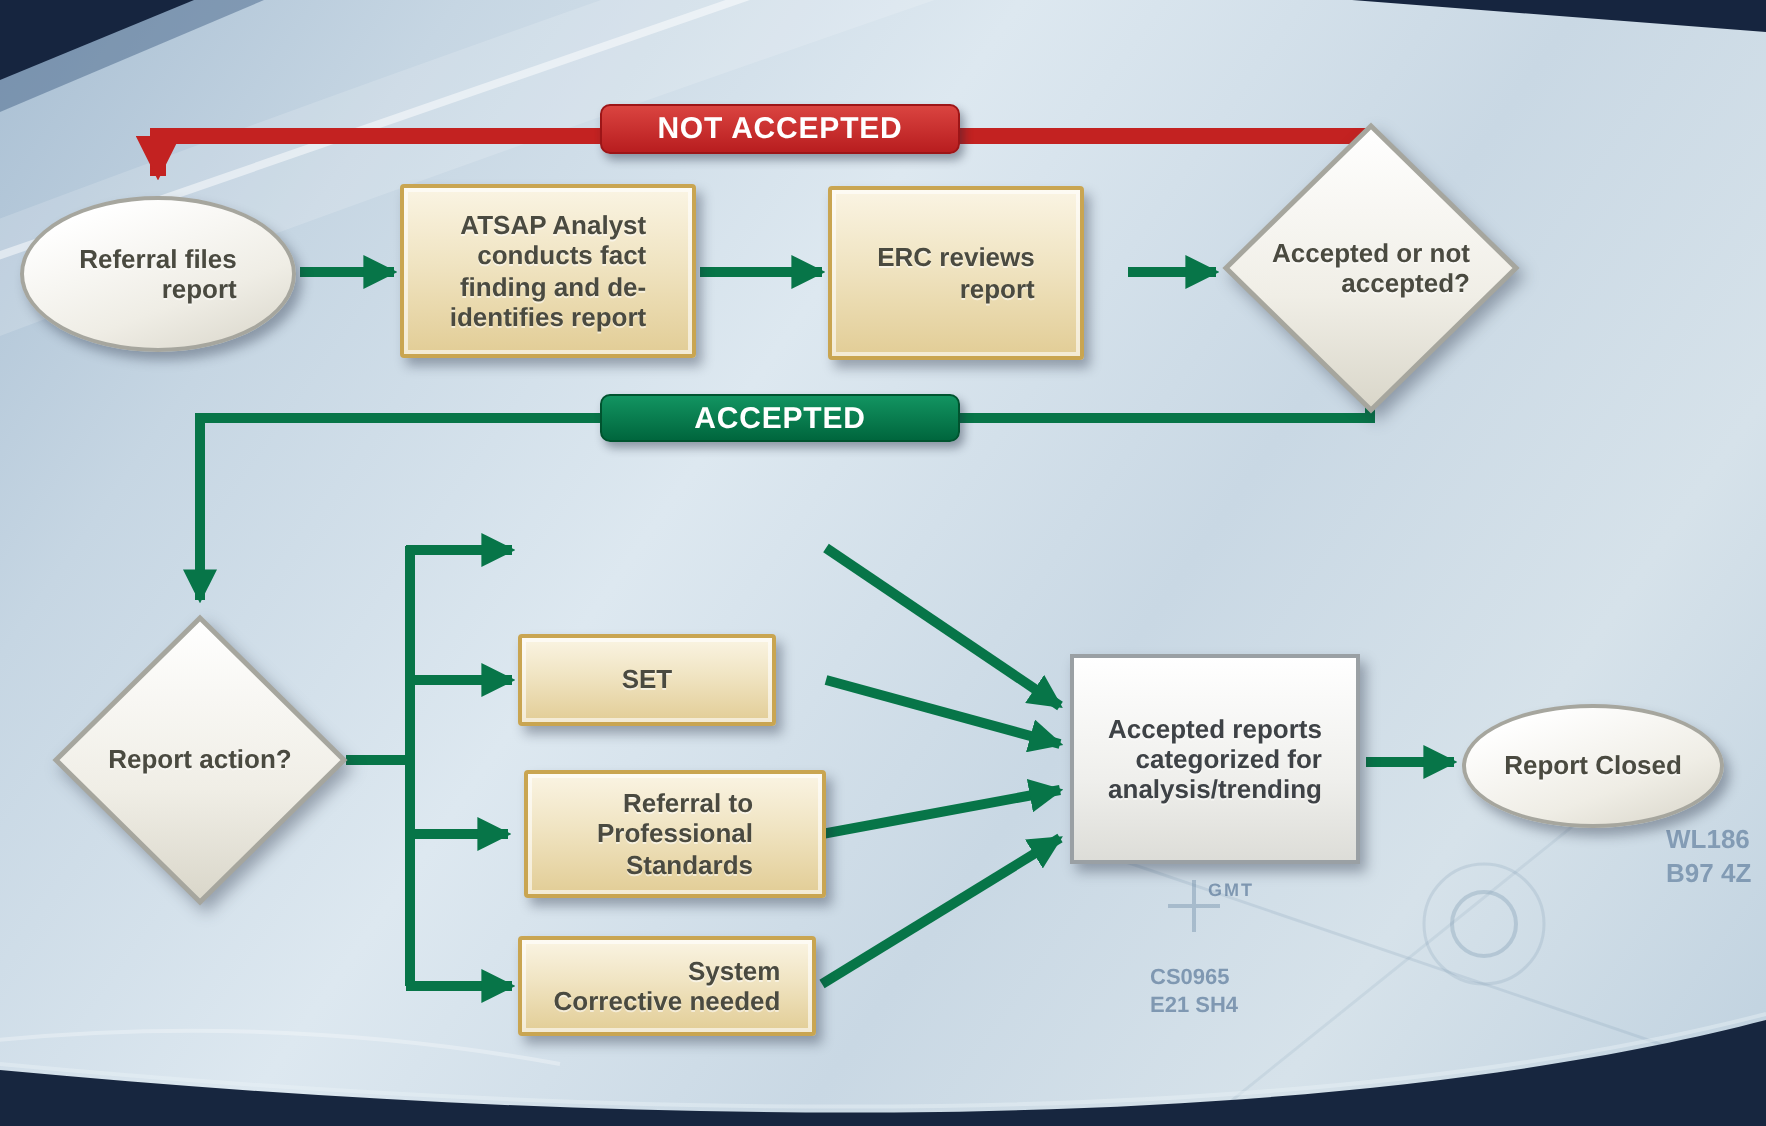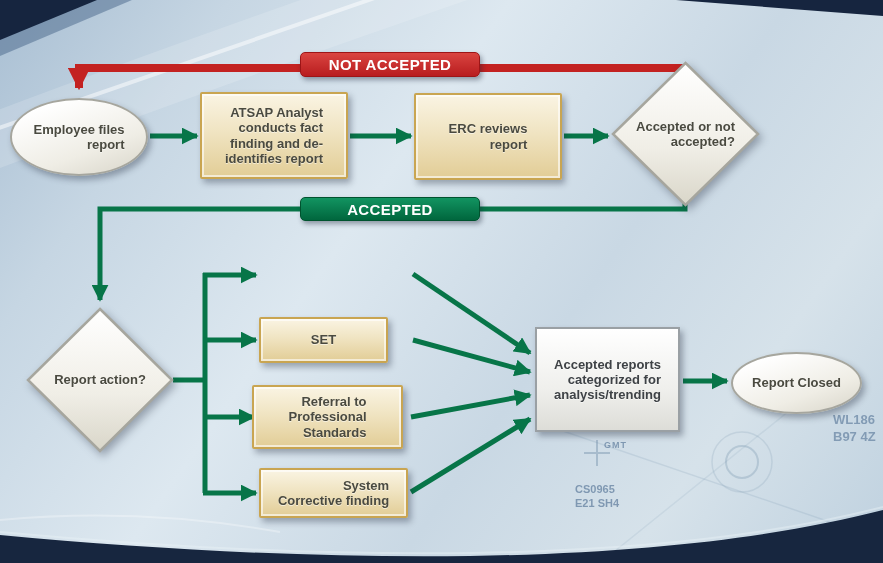--- a/index.html
+++ b/index.html
@@ -107,32 +107,32 @@
   </svg>
 
   <div class="banner red" style="left:300px;top:52px;width:180px;height:25px">
     <span>NOT ACCEPTED</span>
   </div>
   <div class="banner green" style="left:300px;top:197px;width:180px;height:24px">
     <span>ACCEPTED</span>
   </div>
 
   <div class="node ellipse" style="left:10px;top:98px;width:138px;height:78px">
-    <div class="label">Employee files
+    <div class="label">Referral files
 report</div>
   </div>
 
   <div class="node box" style="left:200px;top:92px;width:148px;height:87px">
     <div class="label">ATSAP Analyst
 conducts fact
 finding and de-
 identifies report</div>
   </div>
 
-  <div class="node box" style="left:414px;top:93px;width:148px;height:87px">
+  <div class="node box" style="left:414px;top:93px;width:128px;height:87px">
     <div class="label">ERC reviews
 report</div>
   </div>
 
   <div class="node diamond" style="left:611px;top:61px;width:149px;height:146px">
     <svg viewBox="0 0 149 146">
       <polygon points="74.5,2 147,73 74.5,144 2,73" fill="url(#diamondGrad)" stroke="#a6a69e" stroke-width="2.5"></polygon>
     </svg>
     <div class="label">Accepted or not
 accepted?</div>
@@ -143,29 +143,29 @@
       <polygon points="74,2 146,73 74,144 2,73" fill="url(#diamondGrad)" stroke="#a6a69e" stroke-width="2.5"></polygon>
     </svg>
     <div class="label">Report action?</div>
   </div>
 
 
   <div class="node box" style="left:259px;top:317px;width:129px;height:46px">
     <div class="label">SET</div>
   </div>
 
-  <div class="node box" style="left:252px;top:385px;width:151px;height:64px">
+  <div class="node box" style="left:262px;top:385px;width:151px;height:64px">
     <div class="label">Referral to
 Professional
 Standards</div>
   </div>
 
   <div class="node box" style="left:259px;top:468px;width:149px;height:50px">
     <div class="label">System
-Corrective finding</div>
+Corrective needed</div>
   </div>
 
   <div class="node plainbox" style="left:535px;top:327px;width:145px;height:105px">
     <div class="label">Accepted reports
 categorized for
 analysis/trending</div>
   </div>
 
   <div class="node ellipse" style="left:731px;top:352px;width:131px;height:62px">
     <div class="label">Report Closed</div>

